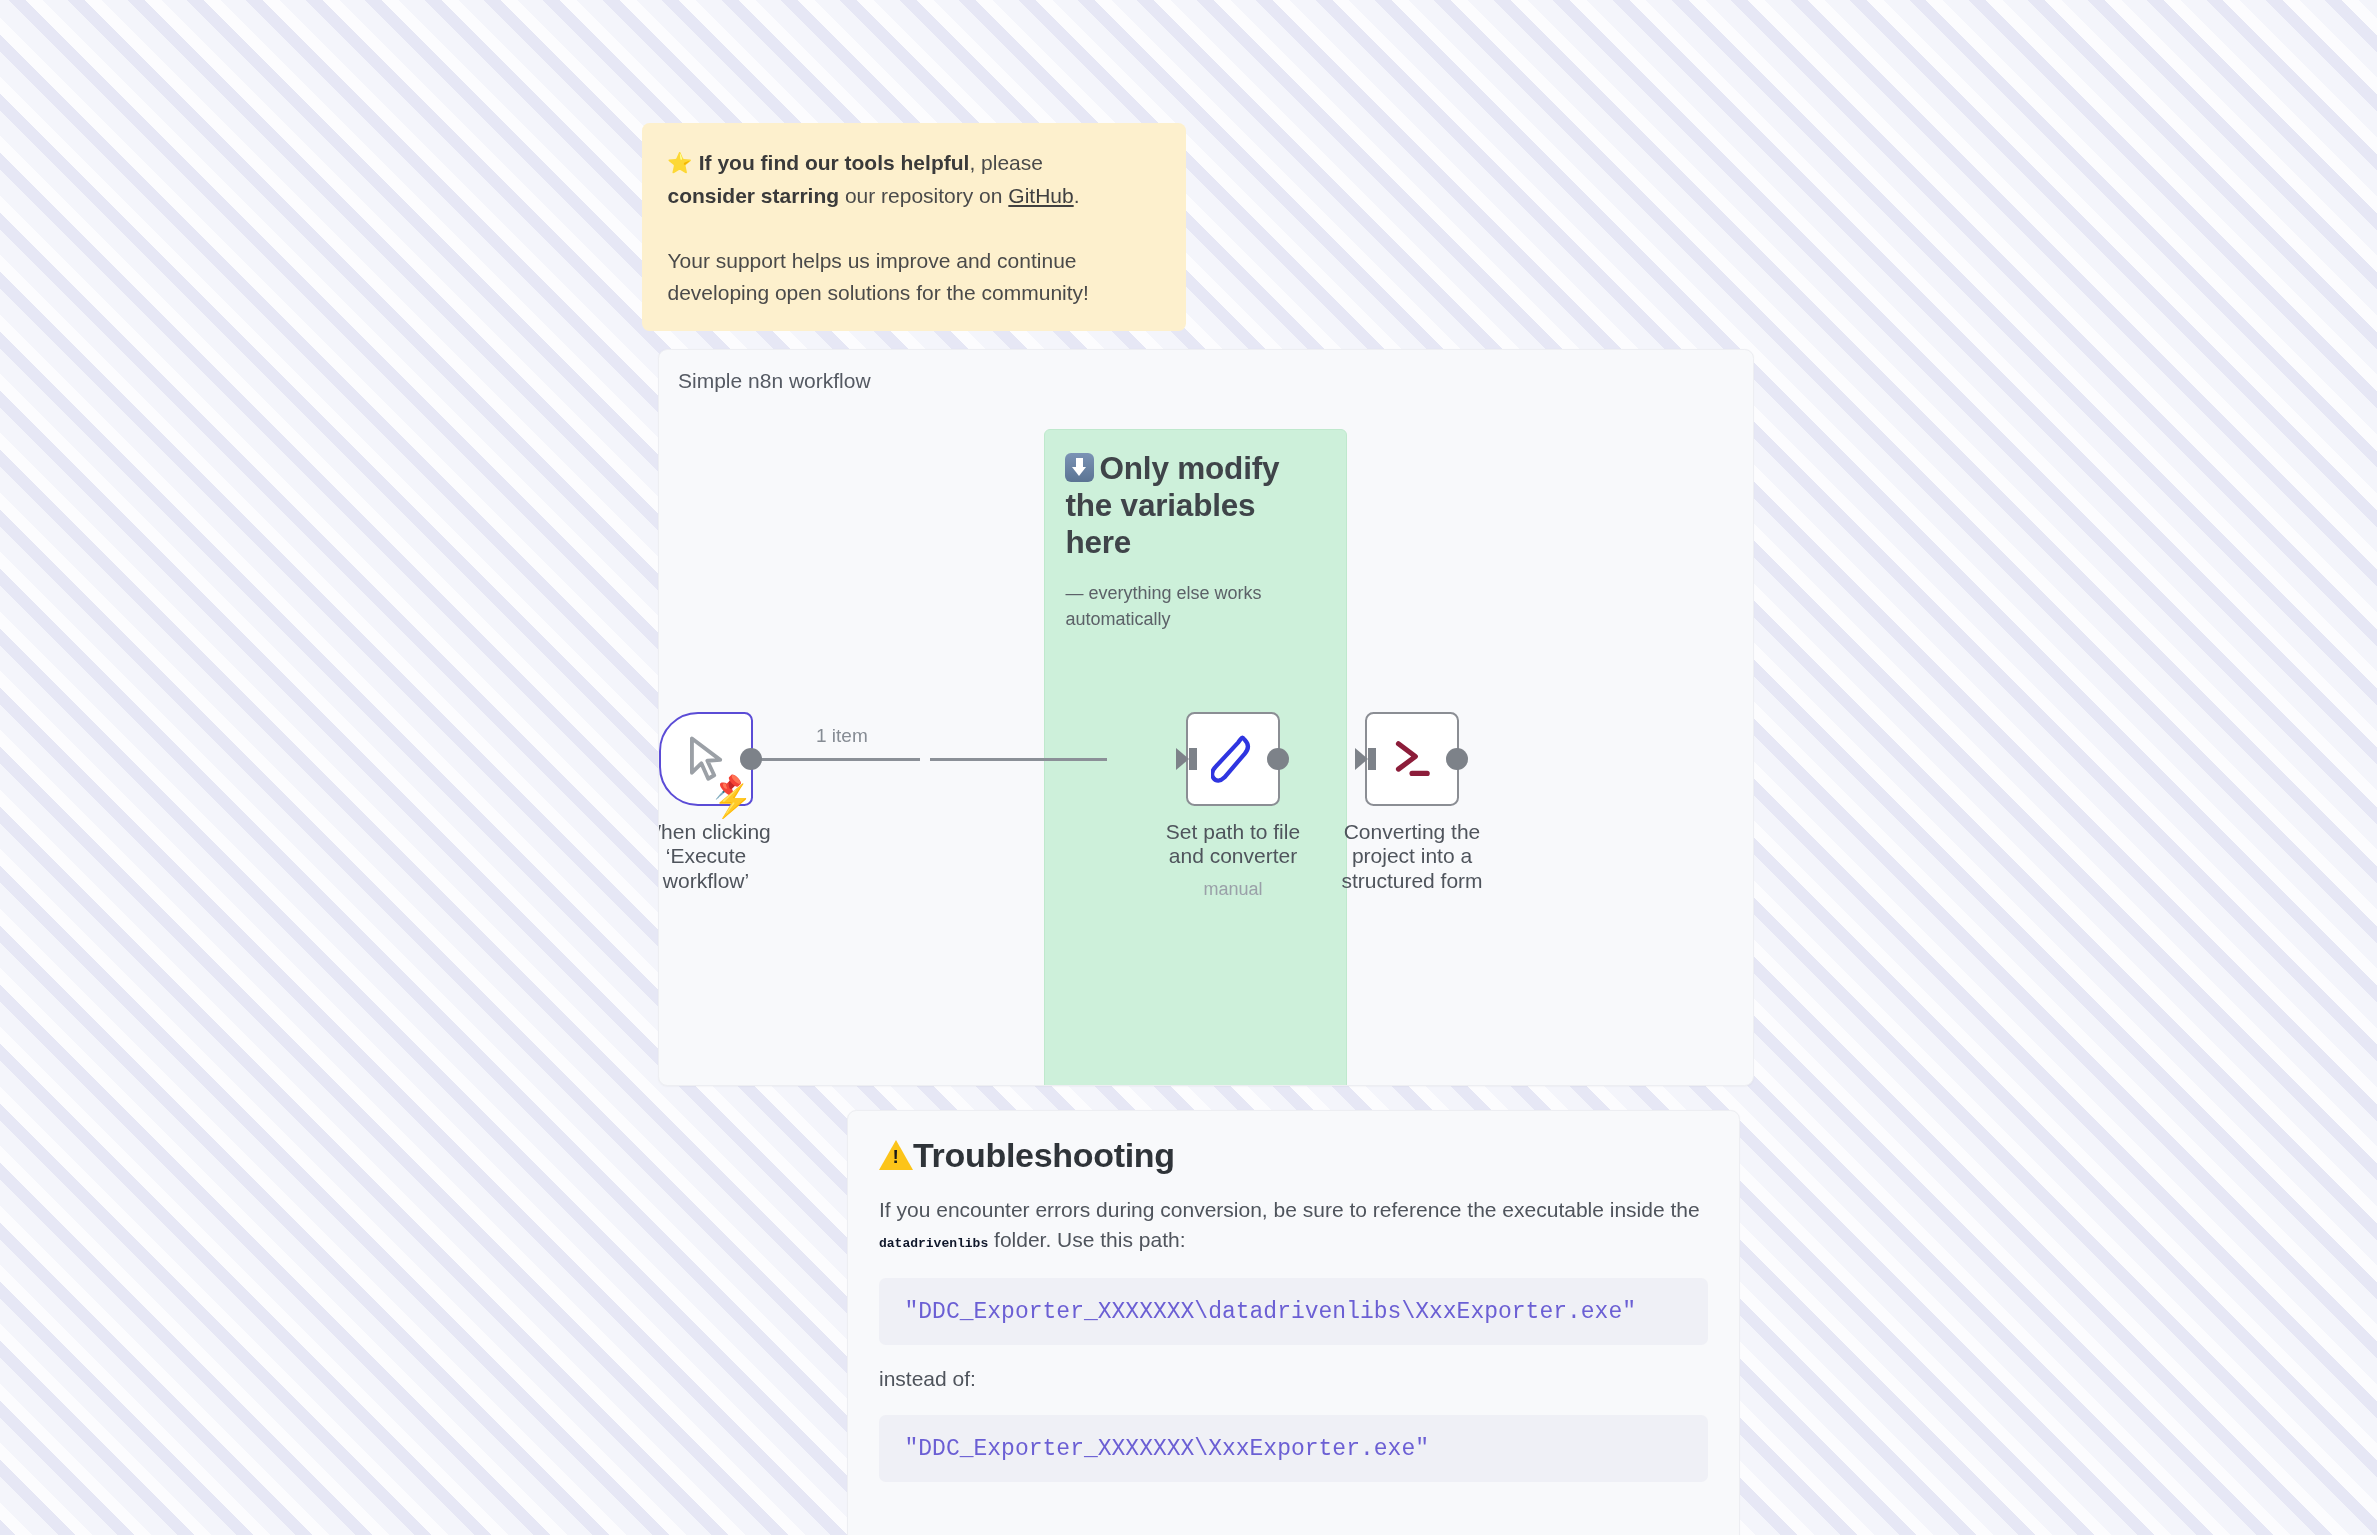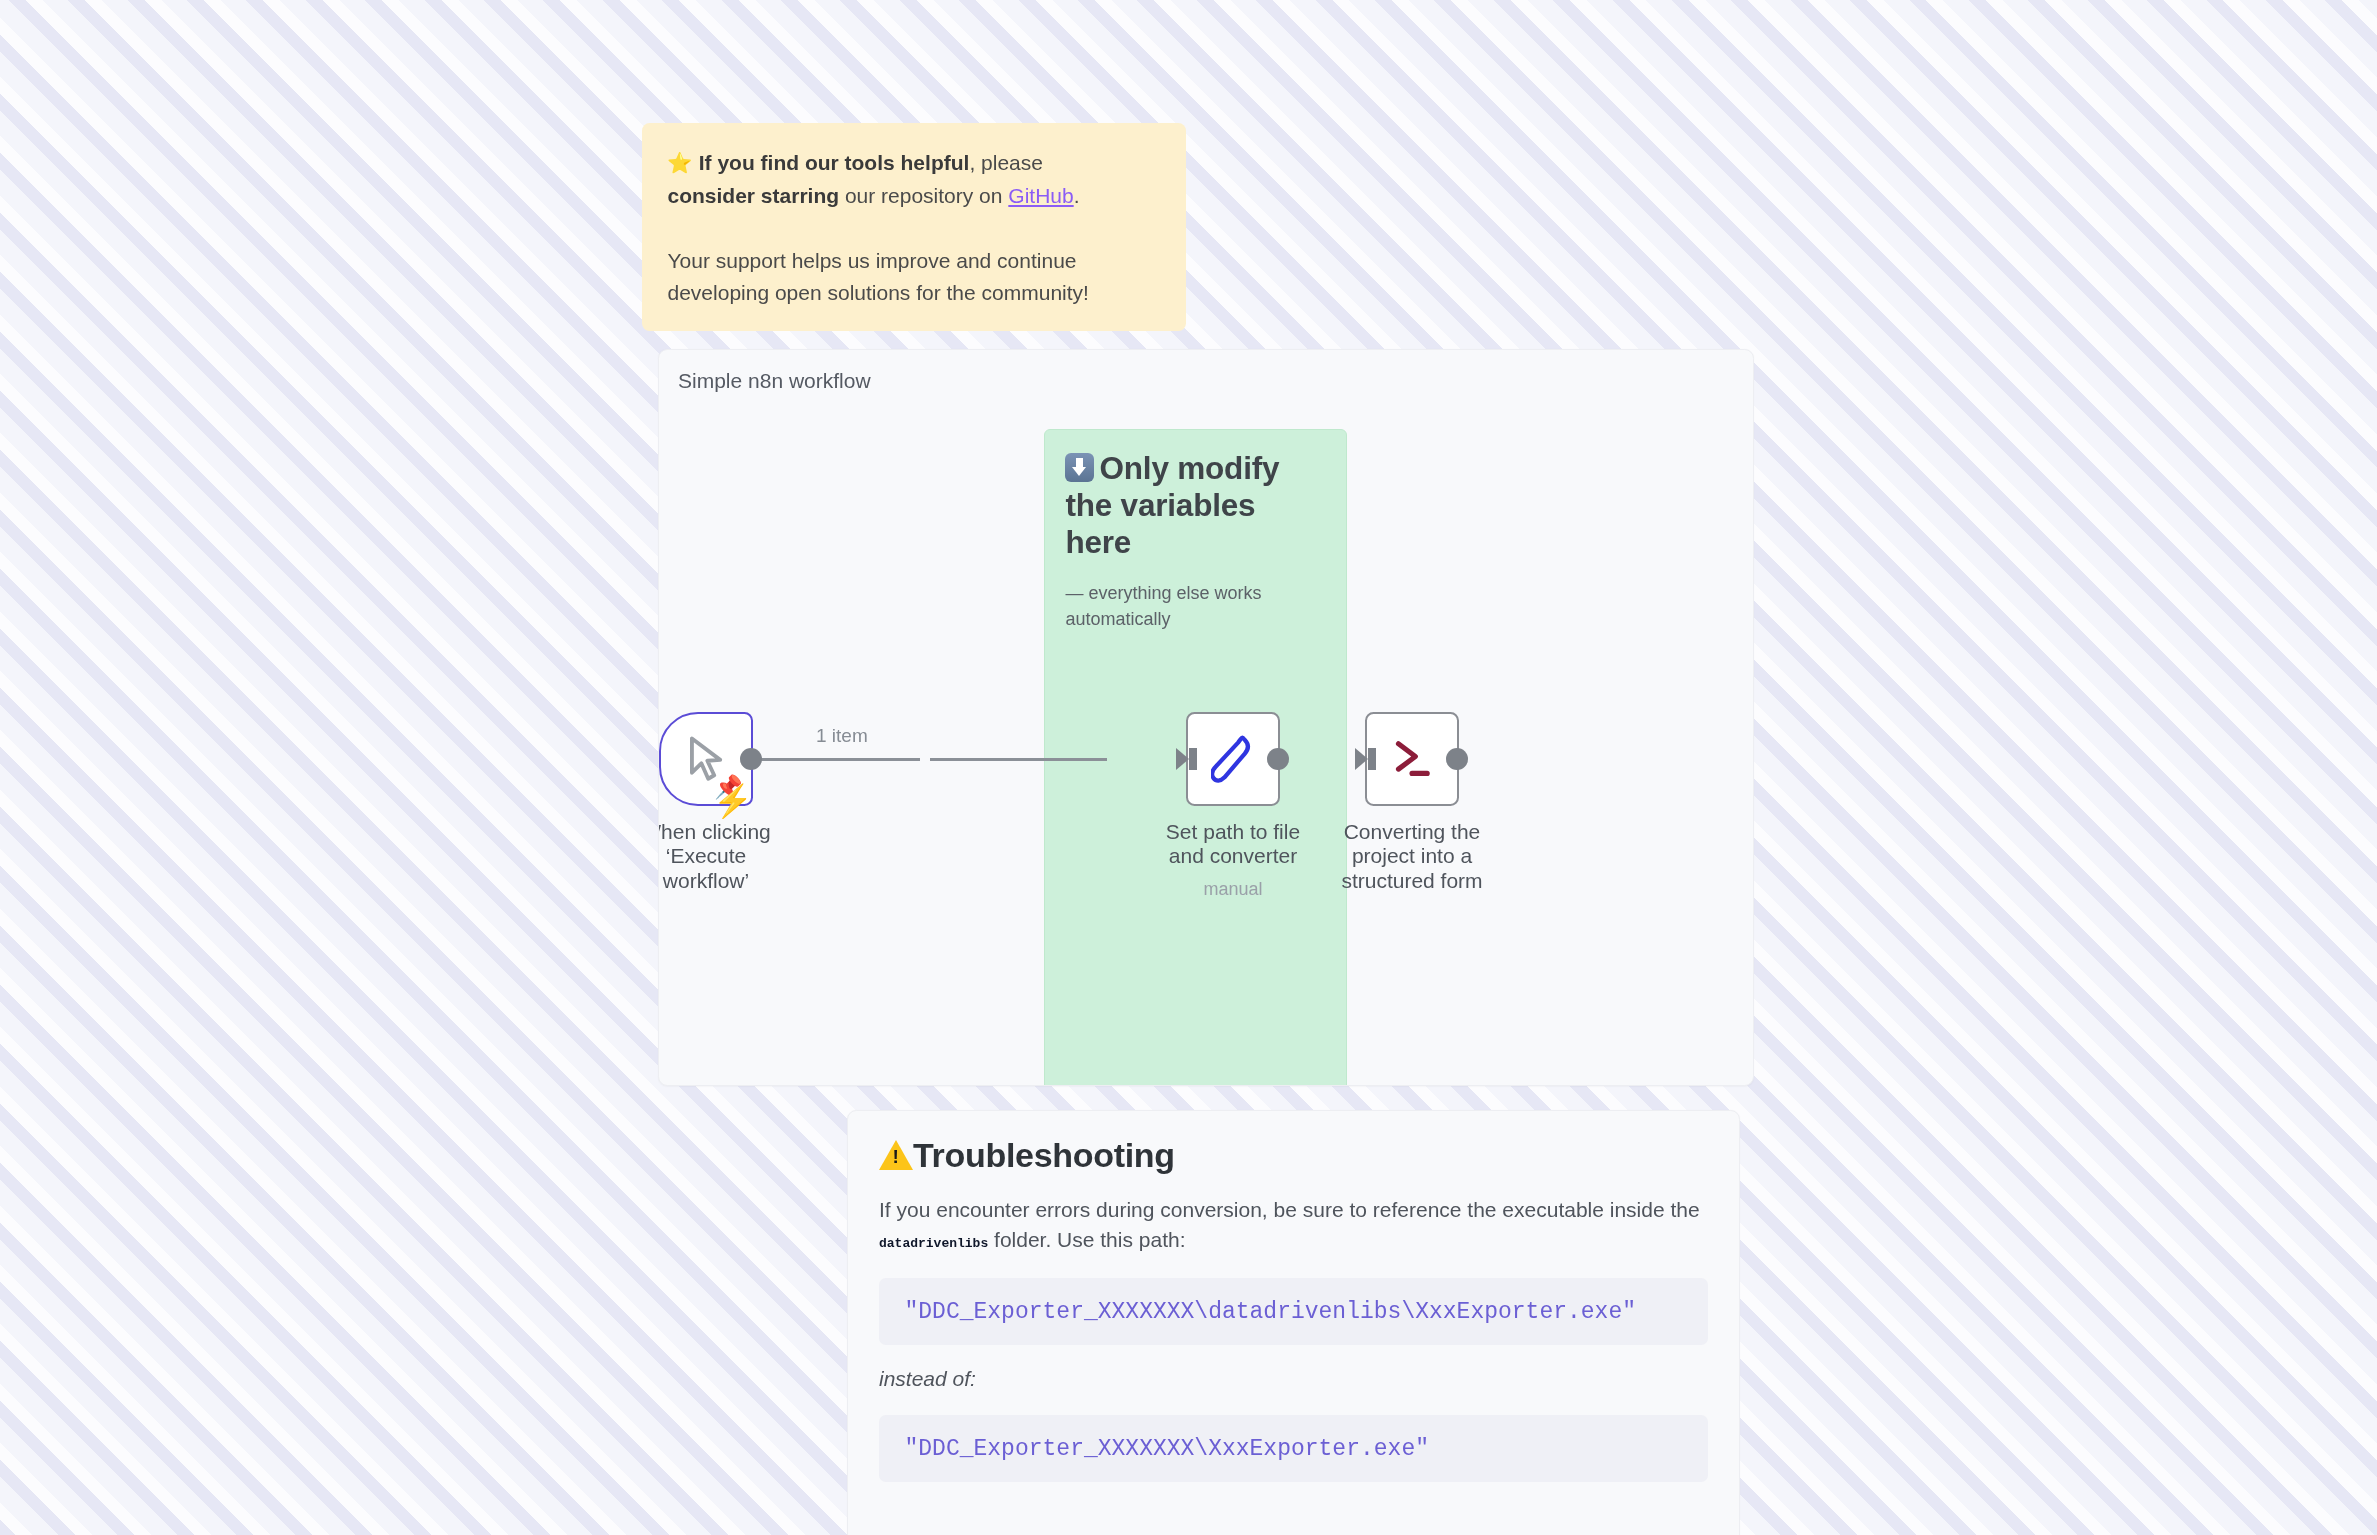--- a/index.html
+++ b/index.html
@@ -39,21 +39,21 @@
   }
   #star-notice .p2 {
     margin-top: 34px;
     font-size: 21px;
     color: #4a4a4a;
     line-height: 31.5px;
     max-width: 477px;
   }
   .star-glyph { font-size: 20.4px; }
   .bold { font-weight: bold; color: #3a3a3a; }
-  .gh-link { color: #8b5cf6; }
+  .gh-link { color: #404040; }
 
   
   #workflow-card {
     position: absolute;
     left: 658px; top: 349px;
     width: 1096px; height: 737px;
     background: #f8f9fb;
     border: 0.9px solid #edeef2;
     border-radius: 9.4px;
     box-shadow: 0 0.9px 1.7px rgba(0,0,0,0.03);
@@ -256,21 +256,20 @@
     font-family: "Liberation Mono", "DejaVu Sans Mono", monospace;
     font-size: 23px;
     color: #6b5fd4;
     white-space: pre;
     overflow: hidden;
   }
   #instead-of-label {
     margin-top: 22px;
     font-size: 21px;
     color: #4f545c;
-    font-style: italic;
   }
 </style>
 </head>
 <body>
 
 <div class="page">
 
   <div id="star-notice">
     <div class="line">
       <span class="star-glyph">⭐</span>

